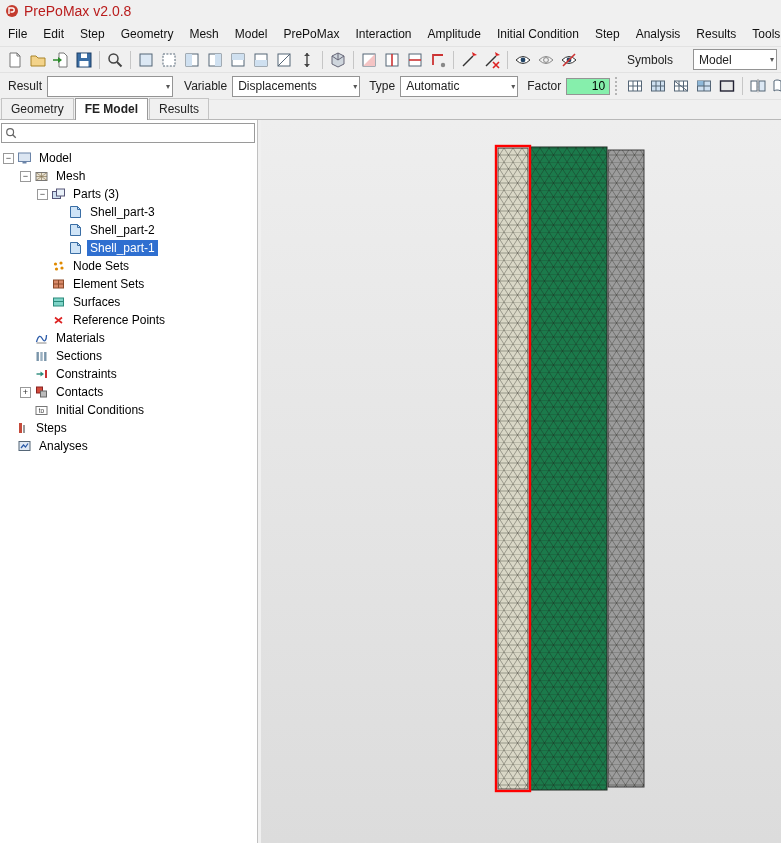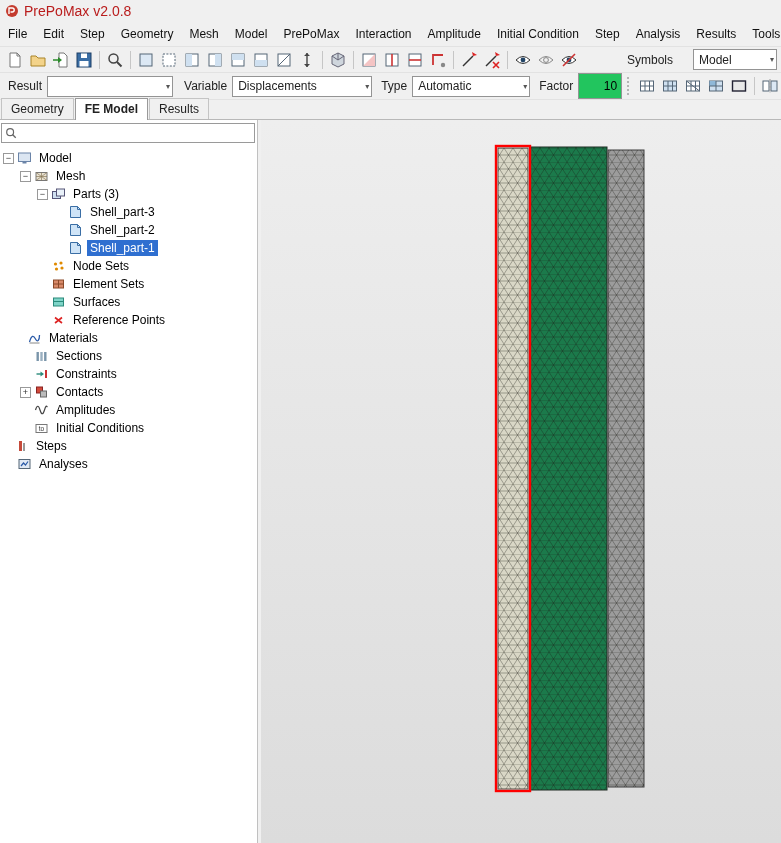--- a/index.html
+++ b/index.html
@@ -17,21 +17,21 @@
   
   .toolbar { height:26px; display:flex; align-items:center; gap:1px; padding:0 4px; border-top:1px solid #e2e2e2; overflow:hidden; white-space:nowrap; background:#f0f0f0; }
   .toolbar2 { height:27px; }
   .tbtn { width:22px; height:22px; padding:2px; flex:none; cursor:default; }
   .sep { width:1px; height:18px; background:#c6c6c6; margin:0 3px; flex:none; }
   .grip { width:4px; height:18px; border-left:2px dotted #b5b5b5; margin:0 4px; flex:none; }
   .lbl { font-size:12px; color:#222; padding:0 4px; flex:none; }
   .combo { height:21px; background:#fff; border:1px solid #949494; display:inline-flex; align-items:center; position:relative; padding:0 17px 0 5px; flex:none; }
   .combo .val { font-size:12px; color:#222; overflow:hidden; white-space:nowrap; }
   .combo .arr { position:absolute; right:2px; top:0; bottom:0; display:flex; align-items:center; font-size:8px; color:#555; }
-  .numfield { width:44px; height:26px; border:1px solid #949494; background:#22c55e; font:inherit; text-align:right; padding:0 4px; flex:none; }
+  .numfield { width:44px; height:17px; border:1px solid #949494; background:#86efac; font:inherit; text-align:right; padding:0 4px; flex:none; }
   .rightgroup { margin-left:auto; display:flex; align-items:center; gap:16px; }
   
   .tabs { height:21px; display:flex; align-items:flex-end; padding-left:1px; background:#f0f0f0; border-bottom:1px solid #b8b8b8; border-top:1px solid #e2e2e2; }
   .tab { padding:3px 9px 3px; font-size:12px; border:1px solid #c4c4c4; border-bottom:none; background:#f0f0f0; margin-right:1px; color:#222; }
   .tab.active { background:#fff; font-weight:bold; border-color:#9a9a9a; position:relative; top:1px; padding-bottom:4px; }
   
   .main { position:absolute; top:120px; left:0; right:0; bottom:0; display:flex; }
   .left-panel { width:258px; background:#fff; border-right:1px solid #c0c0c0; flex:none; display:flex; flex-direction:column; overflow:hidden; }
   .splitter { width:3px; background:#f0f0f0; flex:none; }
   .searchbox { margin:3px 2px 2px 1px; height:20px; border:1px solid #9a9a9a; background:#fff; display:flex; align-items:center; padding:0 3px; gap:3px; }
@@ -185,21 +185,21 @@
   </div>
 </div>
 
 <div class="toolbar toolbar2">
   <span class="lbl">Result</span>
   <span class="combo" style="width:126px">
     <span class="val"></span>
     <span class="arr">▾</span>
   </span>
   <span class="lbl" style="margin-left:6px">Variable</span>
-  <span class="combo" style="width:140px">
+  <span class="combo" style="width:128px">
     <span class="val">Displacements</span>
     <span class="arr">▾</span>
   </span>
   <span class="lbl" style="margin-left:4px">Type</span>
   <span class="combo" style="width:118px">
     <span class="val">Automatic</span>
     <span class="arr">▾</span>
   </span>
   <span class="lbl" style="margin-left:4px">Factor</span>
   <input class="numfield" value="10" style="">
@@ -340,21 +340,21 @@
       </div>
 
       <div class="trow" style="padding-left:37px">
         <span class="expspace"></span>
         <svg class="ticon" viewBox="0 0 14 14">
             <path d="M3.5 4.5l7 5.5M10.5 4.5l-7 5.5" stroke="#d22" stroke-width="1.6"></path>
           </svg>
         <span class="tlabel">Reference Points</span>
       </div>
 
-      <div class="trow" style="padding-left:13px">
+      <div class="trow" style="padding-left:20px">
         <span class="expspace"></span>
         <svg class="ticon" viewBox="0 0 14 14">
             <path d="M2 12h10" stroke="#888"></path>
             <path d="M2 11C4 4 6 4 8 8s4 1 4-4" fill="none" stroke="#2a5aa8" stroke-width="1.3"></path>
           </svg>
         <span class="tlabel">Materials</span>
       </div>
 
       <div class="trow" style="padding-left:20px">
         <span class="expspace"></span>
@@ -378,27 +378,20 @@
 
       <div class="trow" style="padding-left:20px">
         <span class="exp">+</span>
         <svg class="ticon" viewBox="0 0 14 14">
             <rect x="2" y="2" width="6" height="6" fill="#d24a3a" stroke="#822"></rect>
             <rect x="6" y="6" width="6" height="6" fill="#bbb" stroke="#666"></rect>
           </svg>
         <span class="tlabel">Contacts</span>
       </div>
 
-      <div class="trow" style="padding-left:20px">
-        <span class="expspace"></span>
-        <svg class="ticon" viewBox="0 0 14 14">
-            <path d="M1 7c1.5-5 3-5 4.5 0s3 5 4.5 0 2-4 3-3" fill="none" stroke="#444" stroke-width="1.2"></path>
-          </svg>
-        <span class="tlabel">Amplitudes</span>
-      </div>
 
       <div class="trow" style="padding-left:20px">
         <span class="expspace"></span>
         <svg class="ticon" viewBox="0 0 14 14">
             <rect x="1.5" y="3.5" width="11" height="8" fill="#fff" stroke="#777"></rect>
             <text x="7" y="9.7" font-size="6.5" text-anchor="middle" fill="#333">to</text>
           </svg>
         <span class="tlabel">Initial Conditions</span>
       </div>
 

